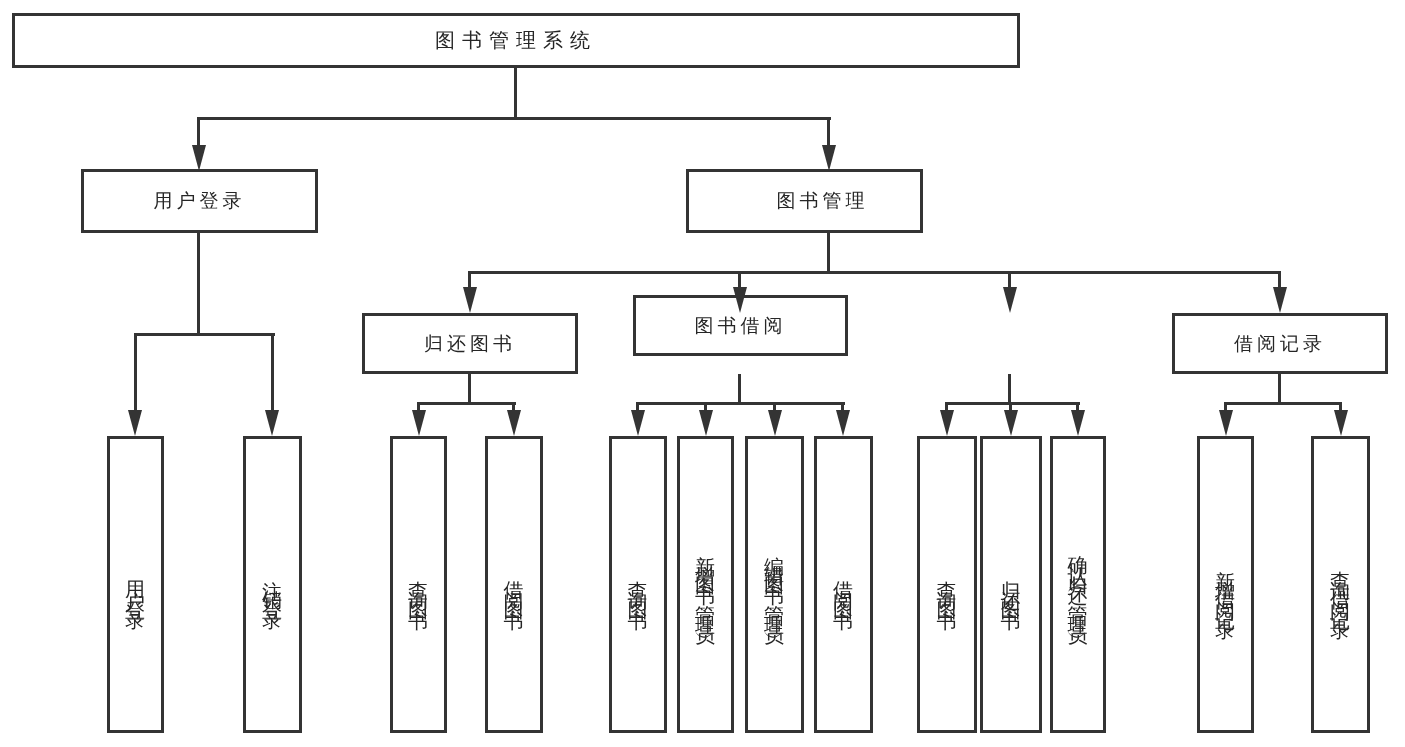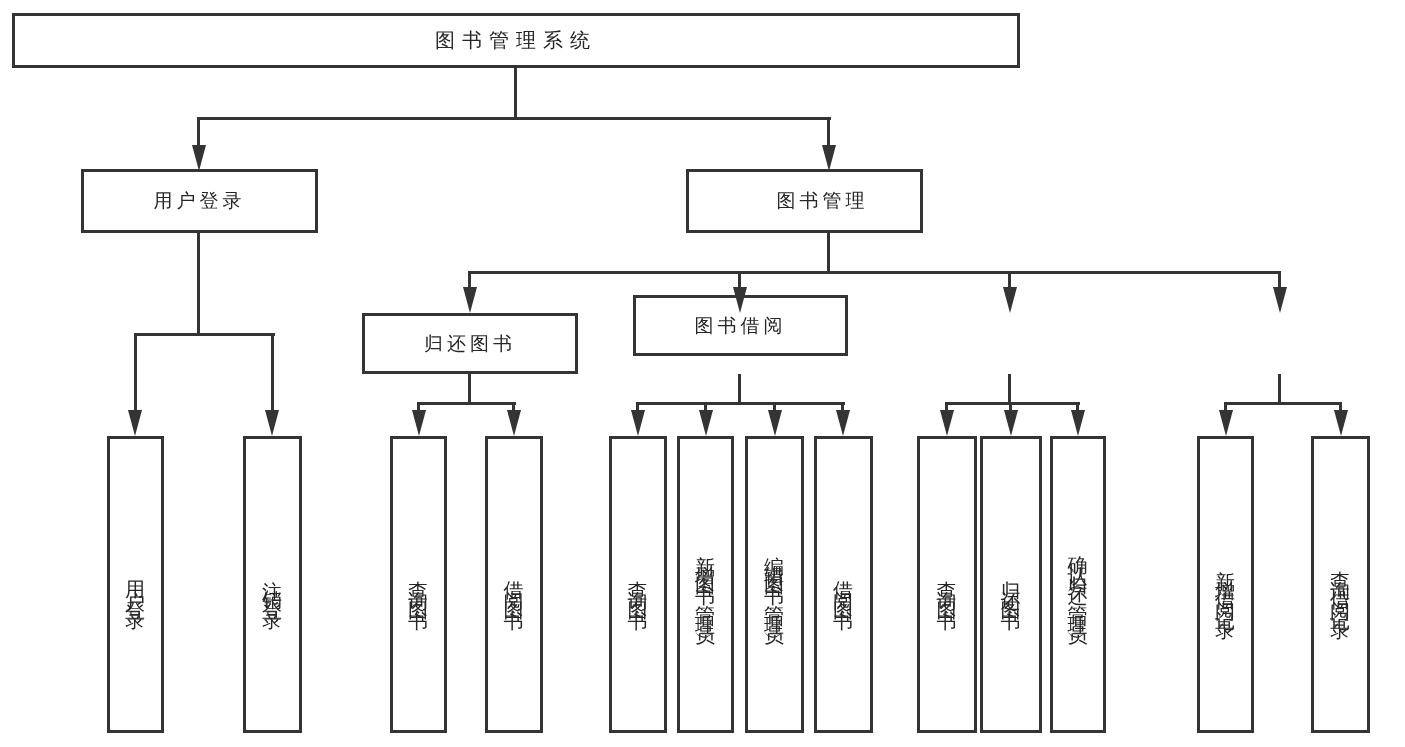--- a/index.html
+++ b/index.html
@@ -71,20 +71,23 @@
   </div>
   <div class="box" style="left:686px; top:169px; width:237px; height:64px;padding-left:36px;">
     <span class="lbl">图书管理</span>
   </div>
 
   <div class="box" style="left:362px; top:313px; width:216px; height:61px;">
     <span class="lbl">归还图书</span>
   </div>
   <div class="box" style="left:633px; top:295px; width:215px; height:61px;">
     <span class="lbl">图书借阅</span>
+  </div>
+  <div class="box" style="left:1172px; top:313px; width:216px; height:61px;">
+    <span class="lbl">借阅记录</span>
   </div>
 
   <div class="box vbox" style="left:107px; width:57px;">
     <span class="vlbl">用户登录</span>
   </div>
   <div class="box vbox" style="left:243px; width:59px;">
     <span class="vlbl">注销登录</span>
   </div>
 
   <div class="box vbox" style="left:390px; width:57px;">

